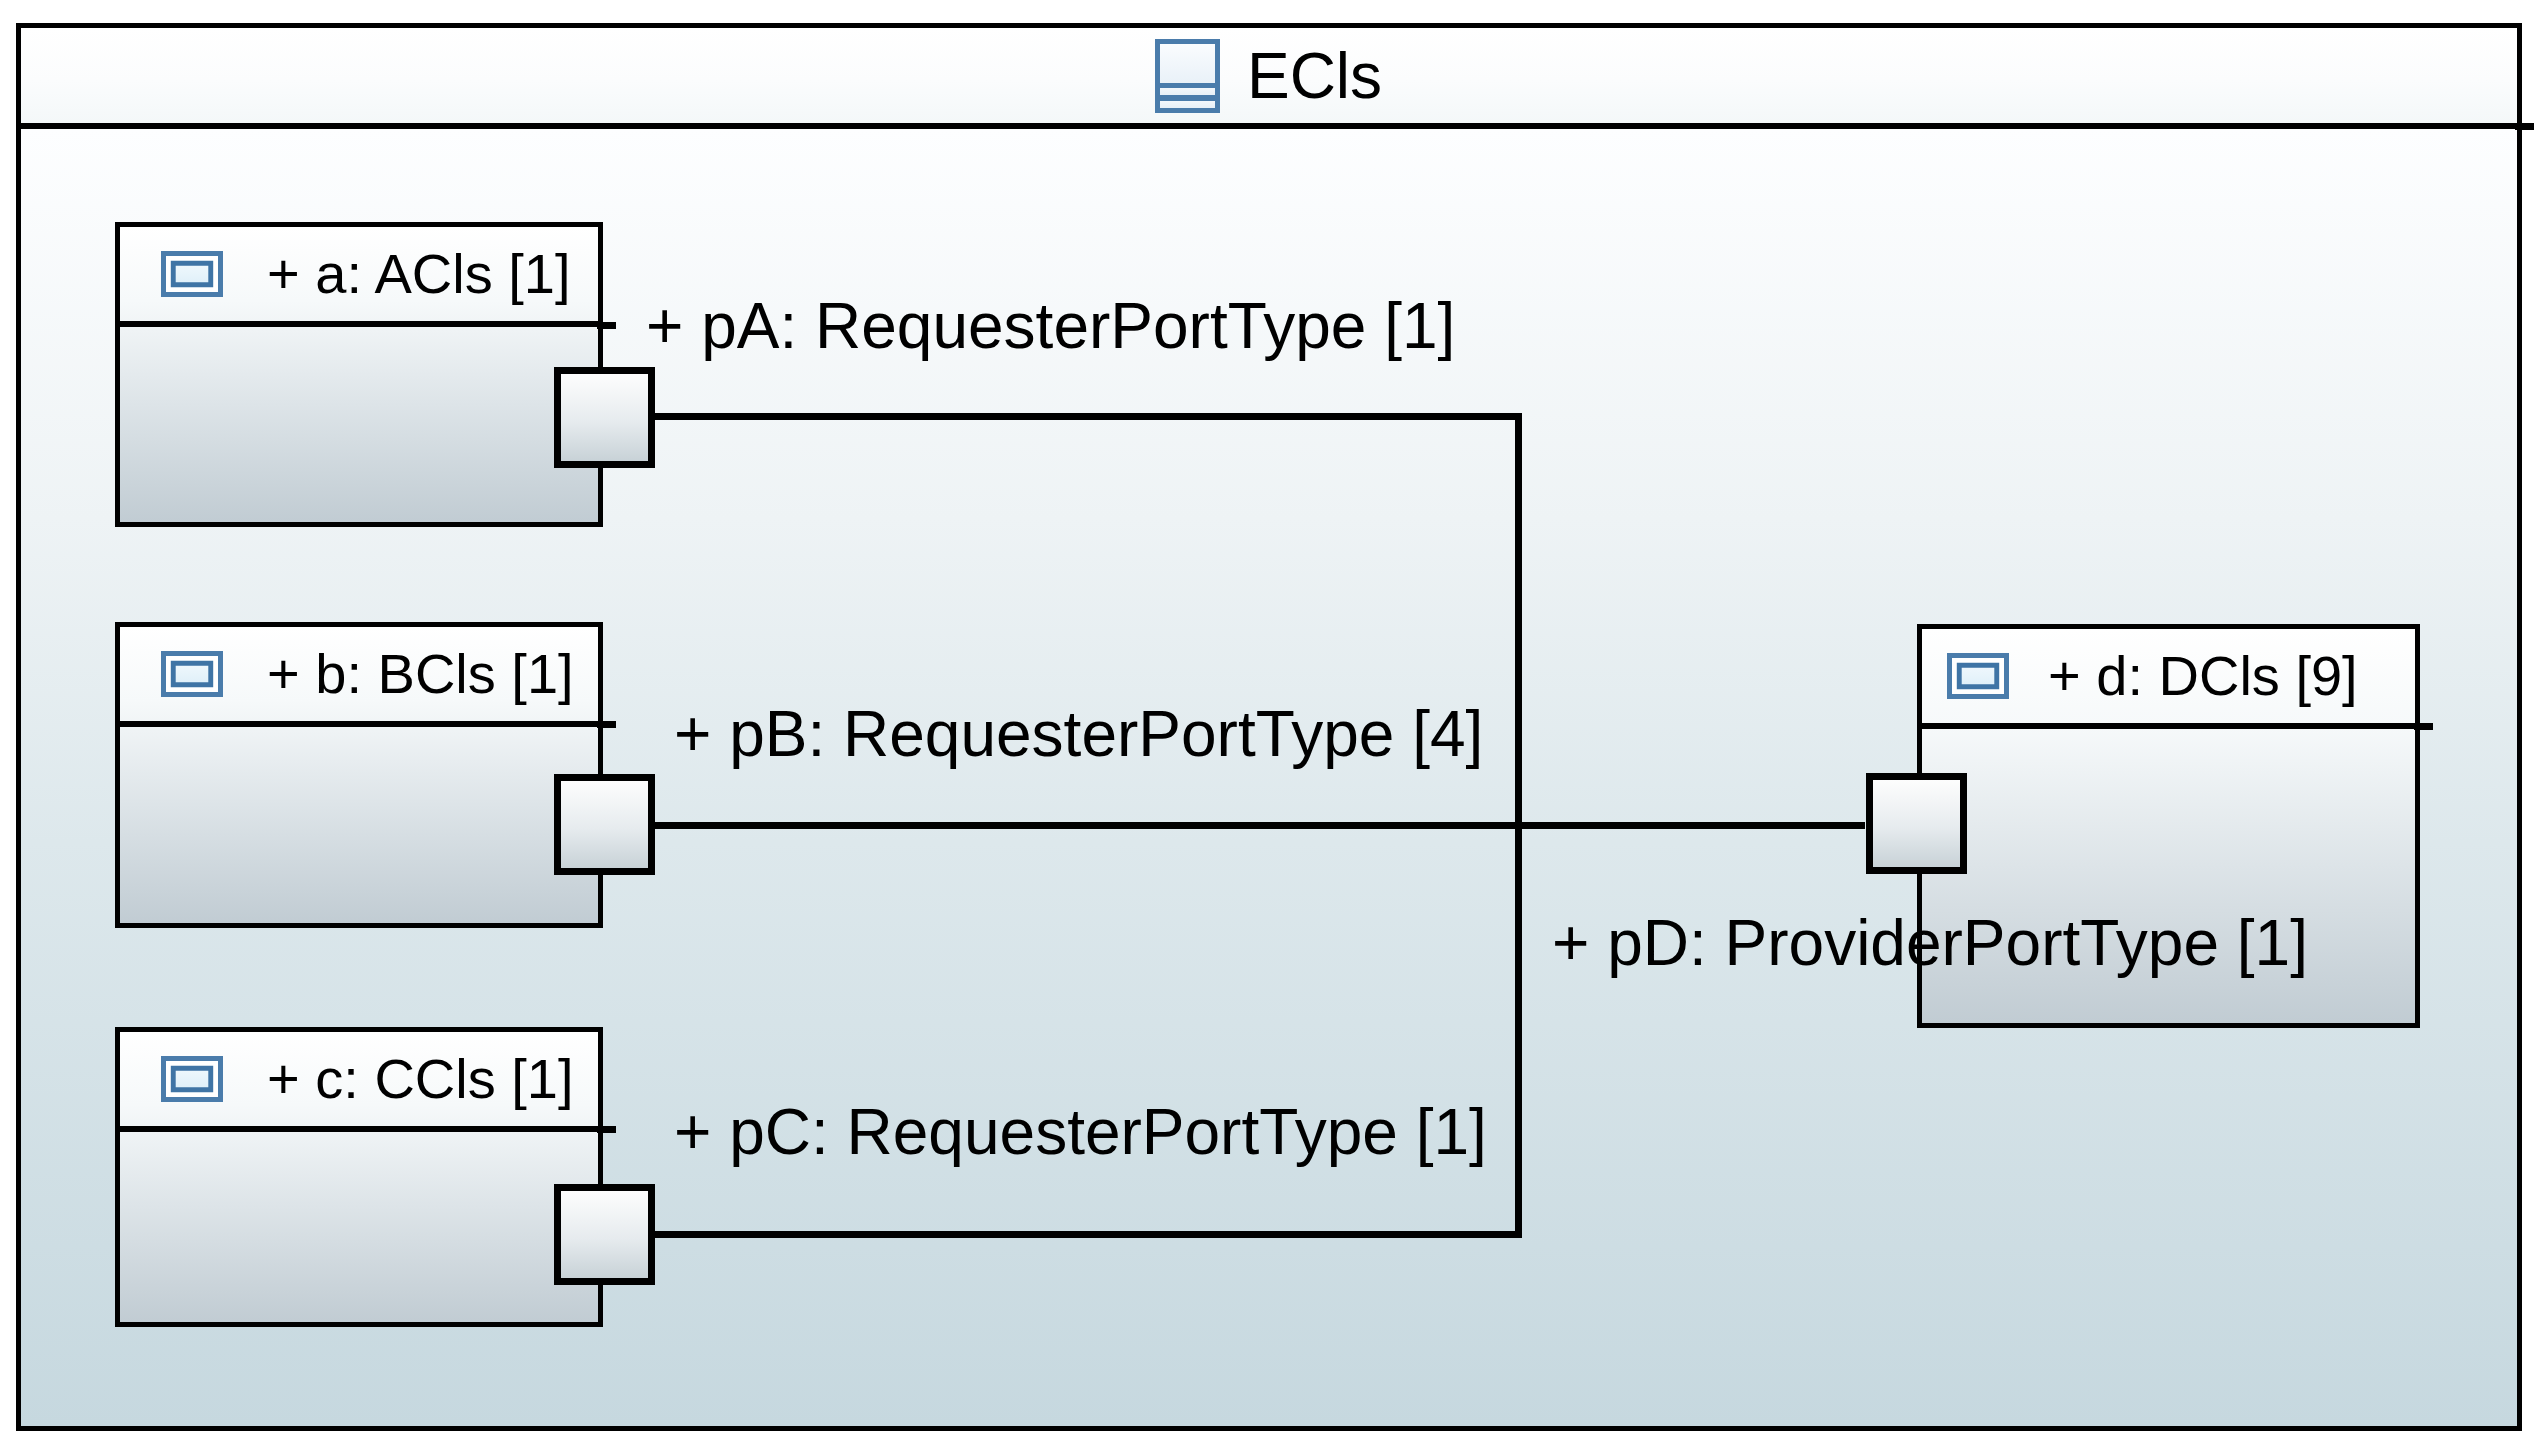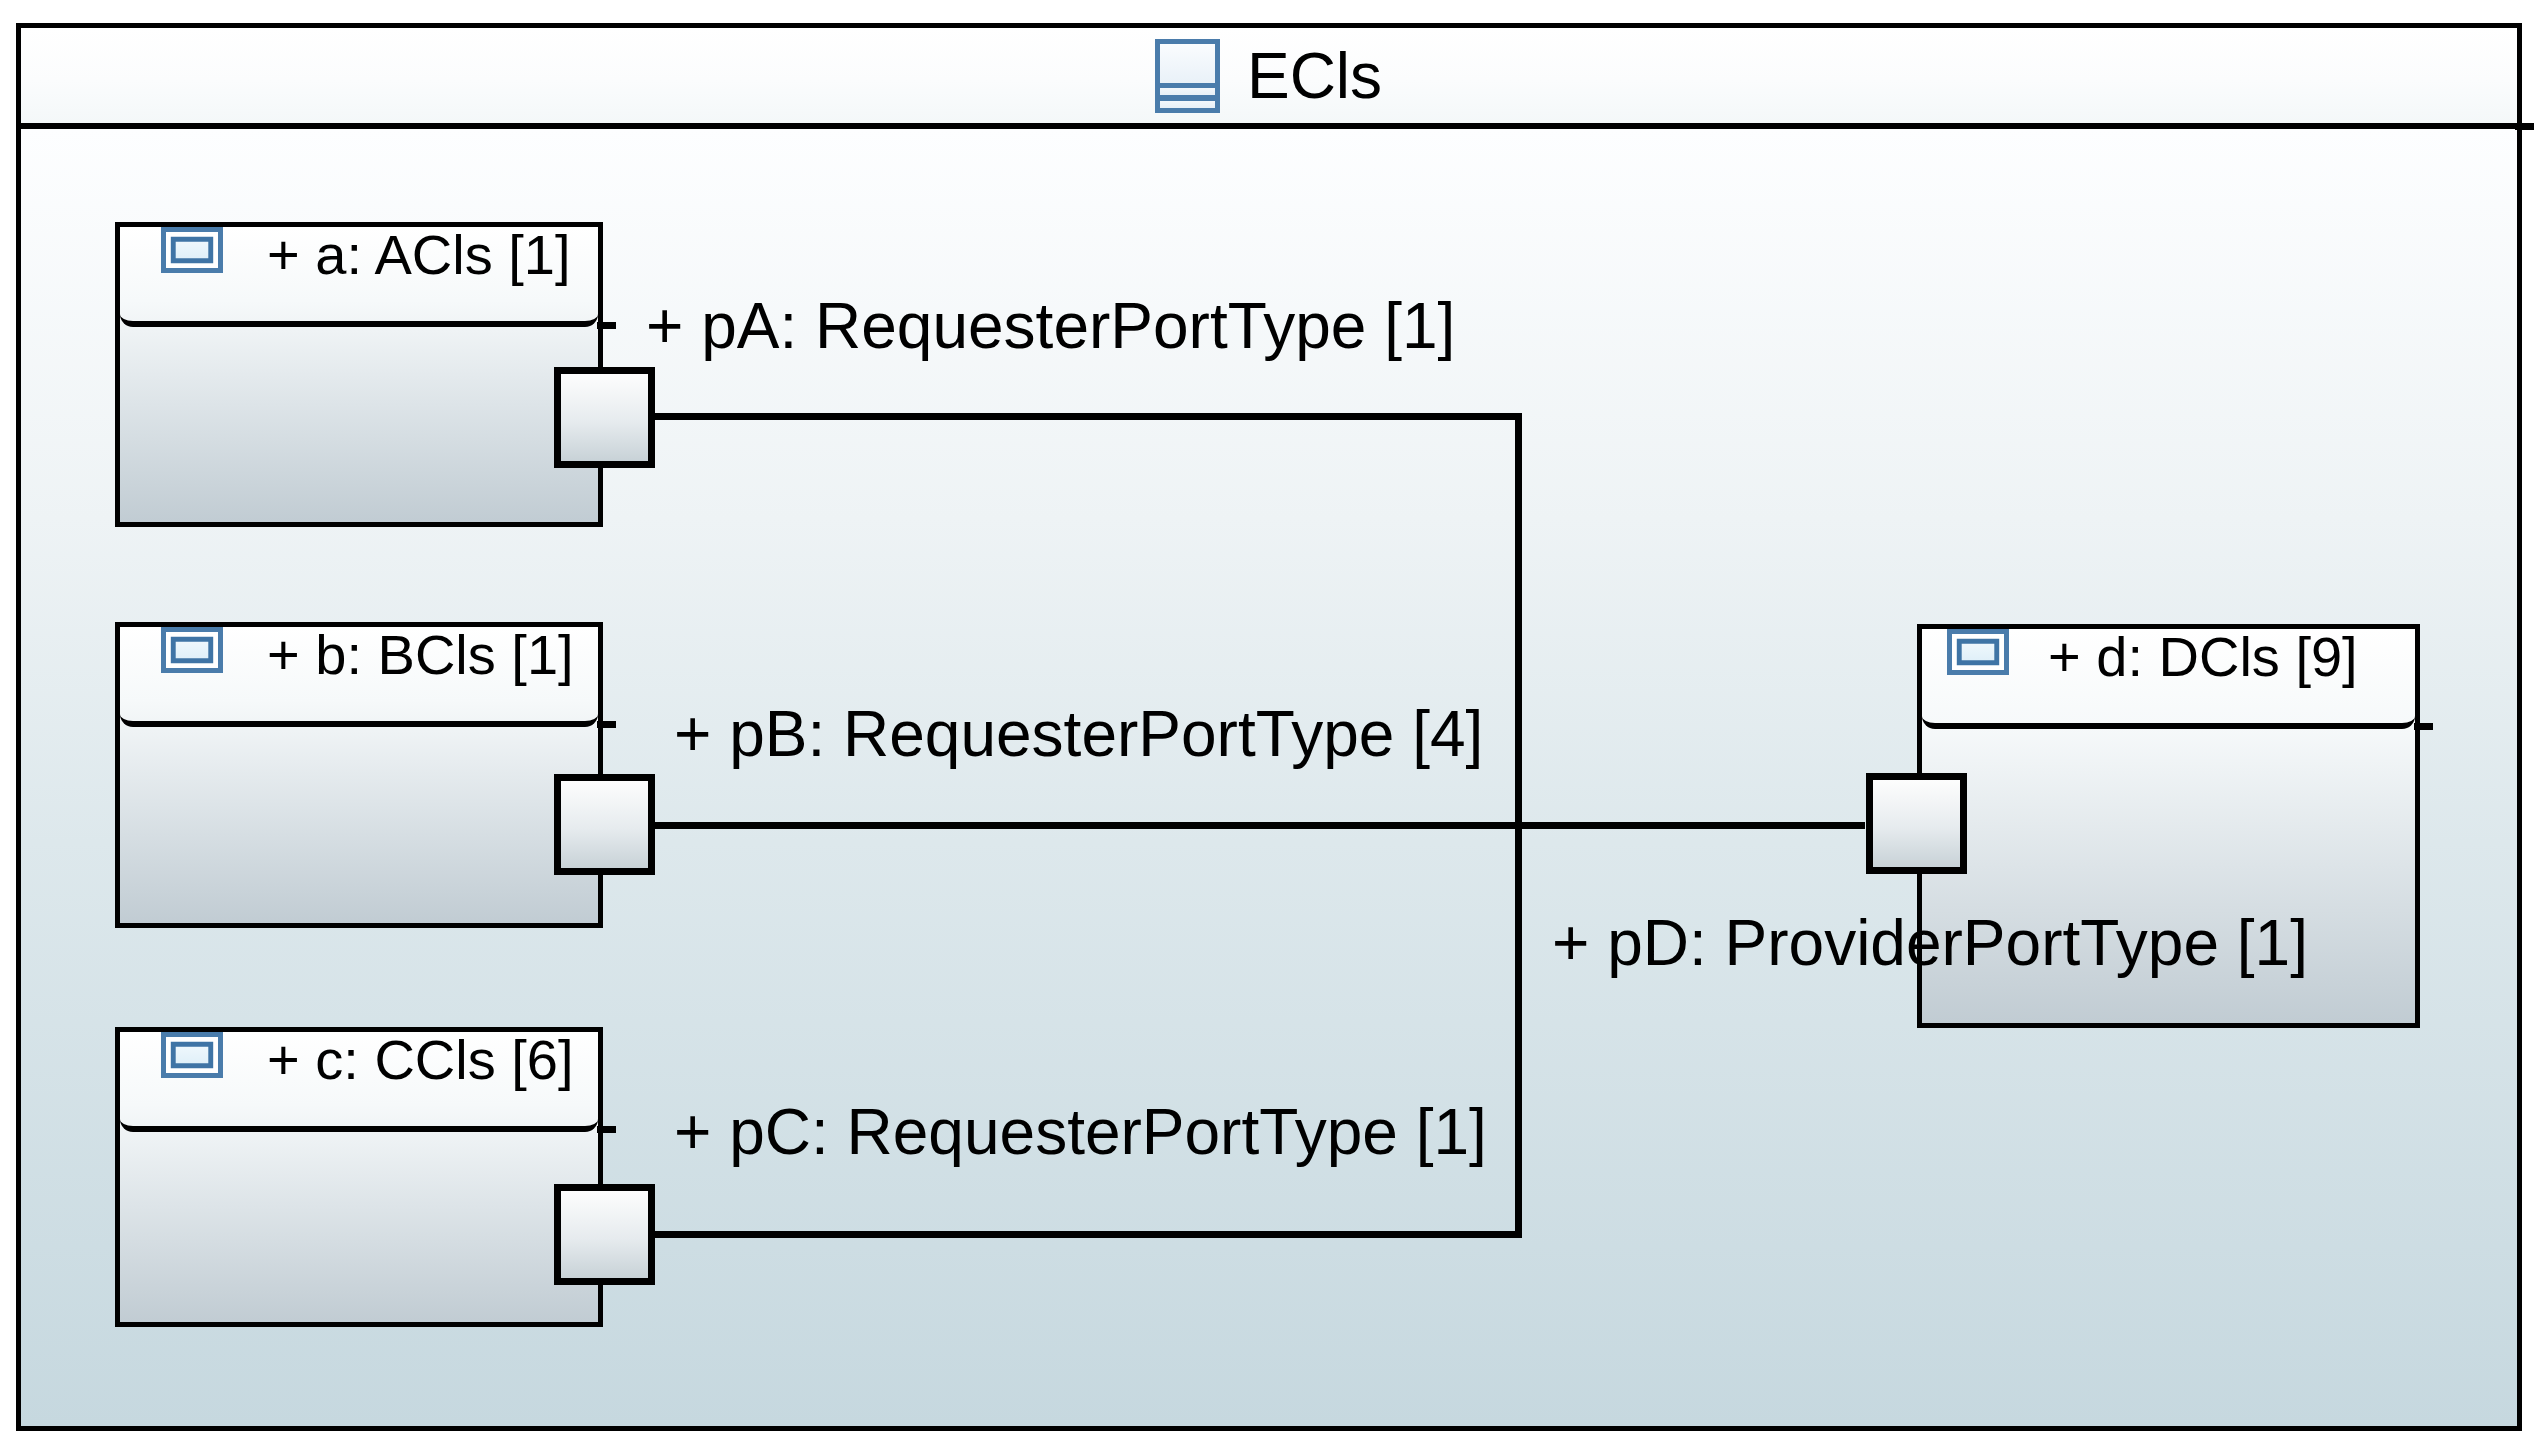--- a/index.html
+++ b/index.html
@@ -52,22 +52,22 @@
   
   .component {
     position: absolute;
     border: 5.8px solid #000;
     background: linear-gradient(180deg, #ffffff 0%, #f6f9fa 25%, #dde4e8 60%, #c1ccd3 100%);
     display: flex; flex-direction: column;
   }
   .comp-header {
     flex: 0 0 100px;
     border-bottom: 6.8px solid #000;
-    display: flex; 
-    padding-left: 41px; gap: 44px; border-radius: 13px;
+    display: flex; align-items: center;
+    padding-left: 41px; gap: 44px;
   }
   .comp-header.tight { padding-left: 25px; gap: 39px; }
   .comp-label { font-size: 56px; line-height: 56px; white-space: nowrap; }
   .comp-body { flex: 1 1 auto; }
 
   
   .part-icon {
     width: 62px; height: 46px;
     flex: 0 0 62px;
     border: 5.8px solid #4a7cab;
@@ -132,21 +132,21 @@
       <span class="part-icon"></span>
       <span class="comp-label">+ b: BCls [1]</span>
     </div>
     <div class="comp-body"></div>
   </div>
   <div class="tick" style="left:597px; top:721px;"></div>
 
   <div class="component" style="left:115px; top:1027px; width:488px; height:300px;">
     <div class="comp-header">
       <span class="part-icon"></span>
-      <span class="comp-label">+ c: CCls [6]</span>
+      <span class="comp-label">+ c: CCls [1]</span>
     </div>
     <div class="comp-body"></div>
   </div>
   <div class="tick" style="left:597px; top:1126px;"></div>
 
   <div class="component" style="left:1917px; top:624px; width:503px; height:404px;">
     <div class="comp-header tight">
       <span class="part-icon"></span>
       <span class="comp-label">+ d: DCls [9]</span>
     </div>

